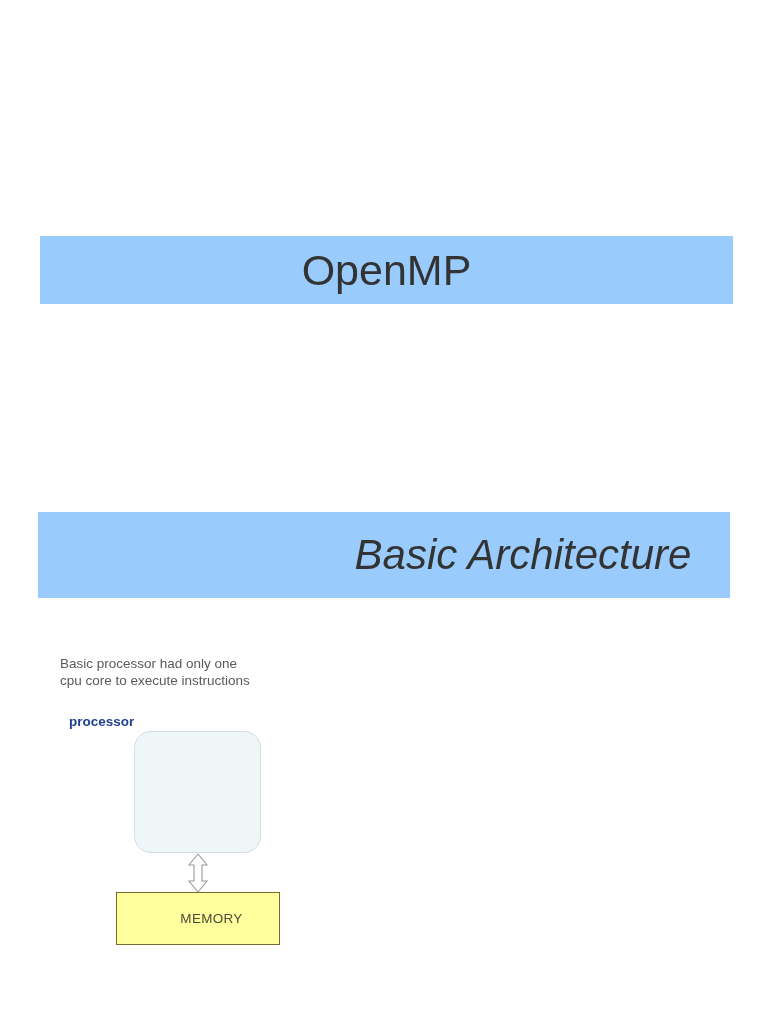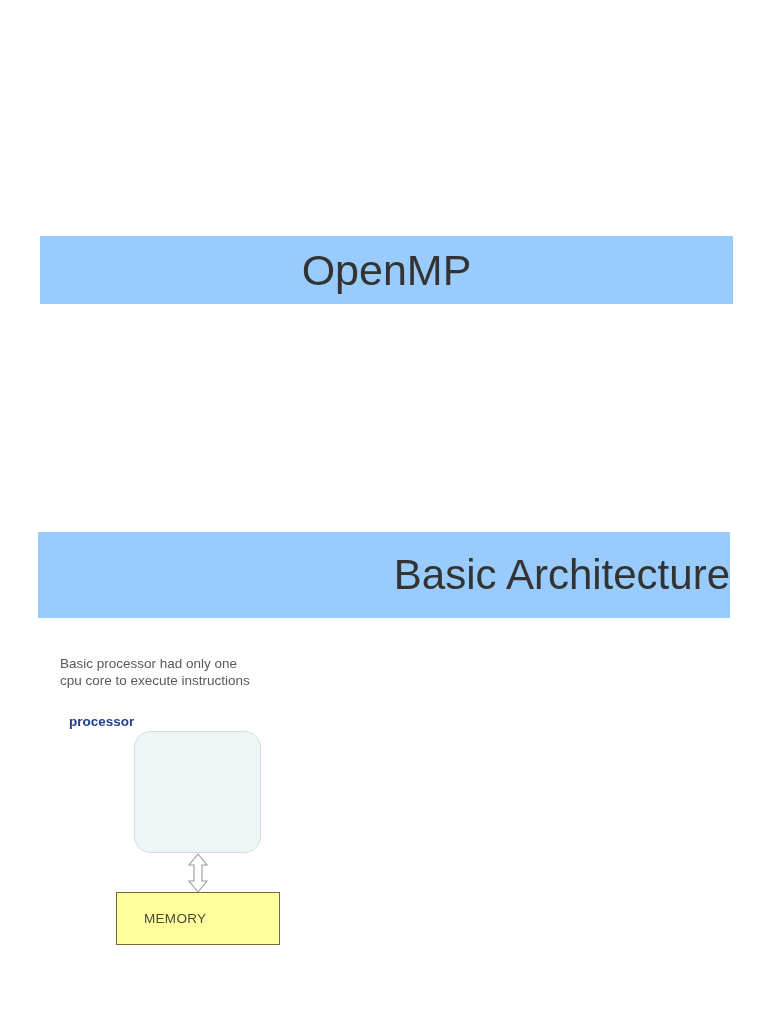--- a/index.html
+++ b/index.html
@@ -34,24 +34,25 @@
   #banner-openmp {
     left: 40px;
     top: 236px;
     width: 693px;
     height: 68px;
     justify-content: center;
   }
 
   #banner-basic-architecture {
     left: 38px;
-    top: 532px;
+    top: 512px;
     width: 692px;
     height: 86px;
-    justify-content: flex-end;
+    justify-content: center;
+    font-style: italic;
   }
 
   .banner-title {
     color: #333333;
     font-weight: 400;
     letter-spacing: 0px;
     white-space: nowrap;
   }
 
   #title-openmp {
@@ -120,20 +121,21 @@
     position: absolute;
     left: 108px;
     top: 892px;
     width: 164px;
     height: 53px;
     background: #ffff9e;
     border: 1.5px solid #7a6a2e;
     box-sizing: border-box;
     display: flex;
     align-items: center;
+    justify-content: center;
     padding-left: 27px;
   }
 
   #memory-label {
     color: #4a4a3a;
     font-size: 13.5px;
     letter-spacing: 0.3px;
     line-height: 1;
   }
 </style>

